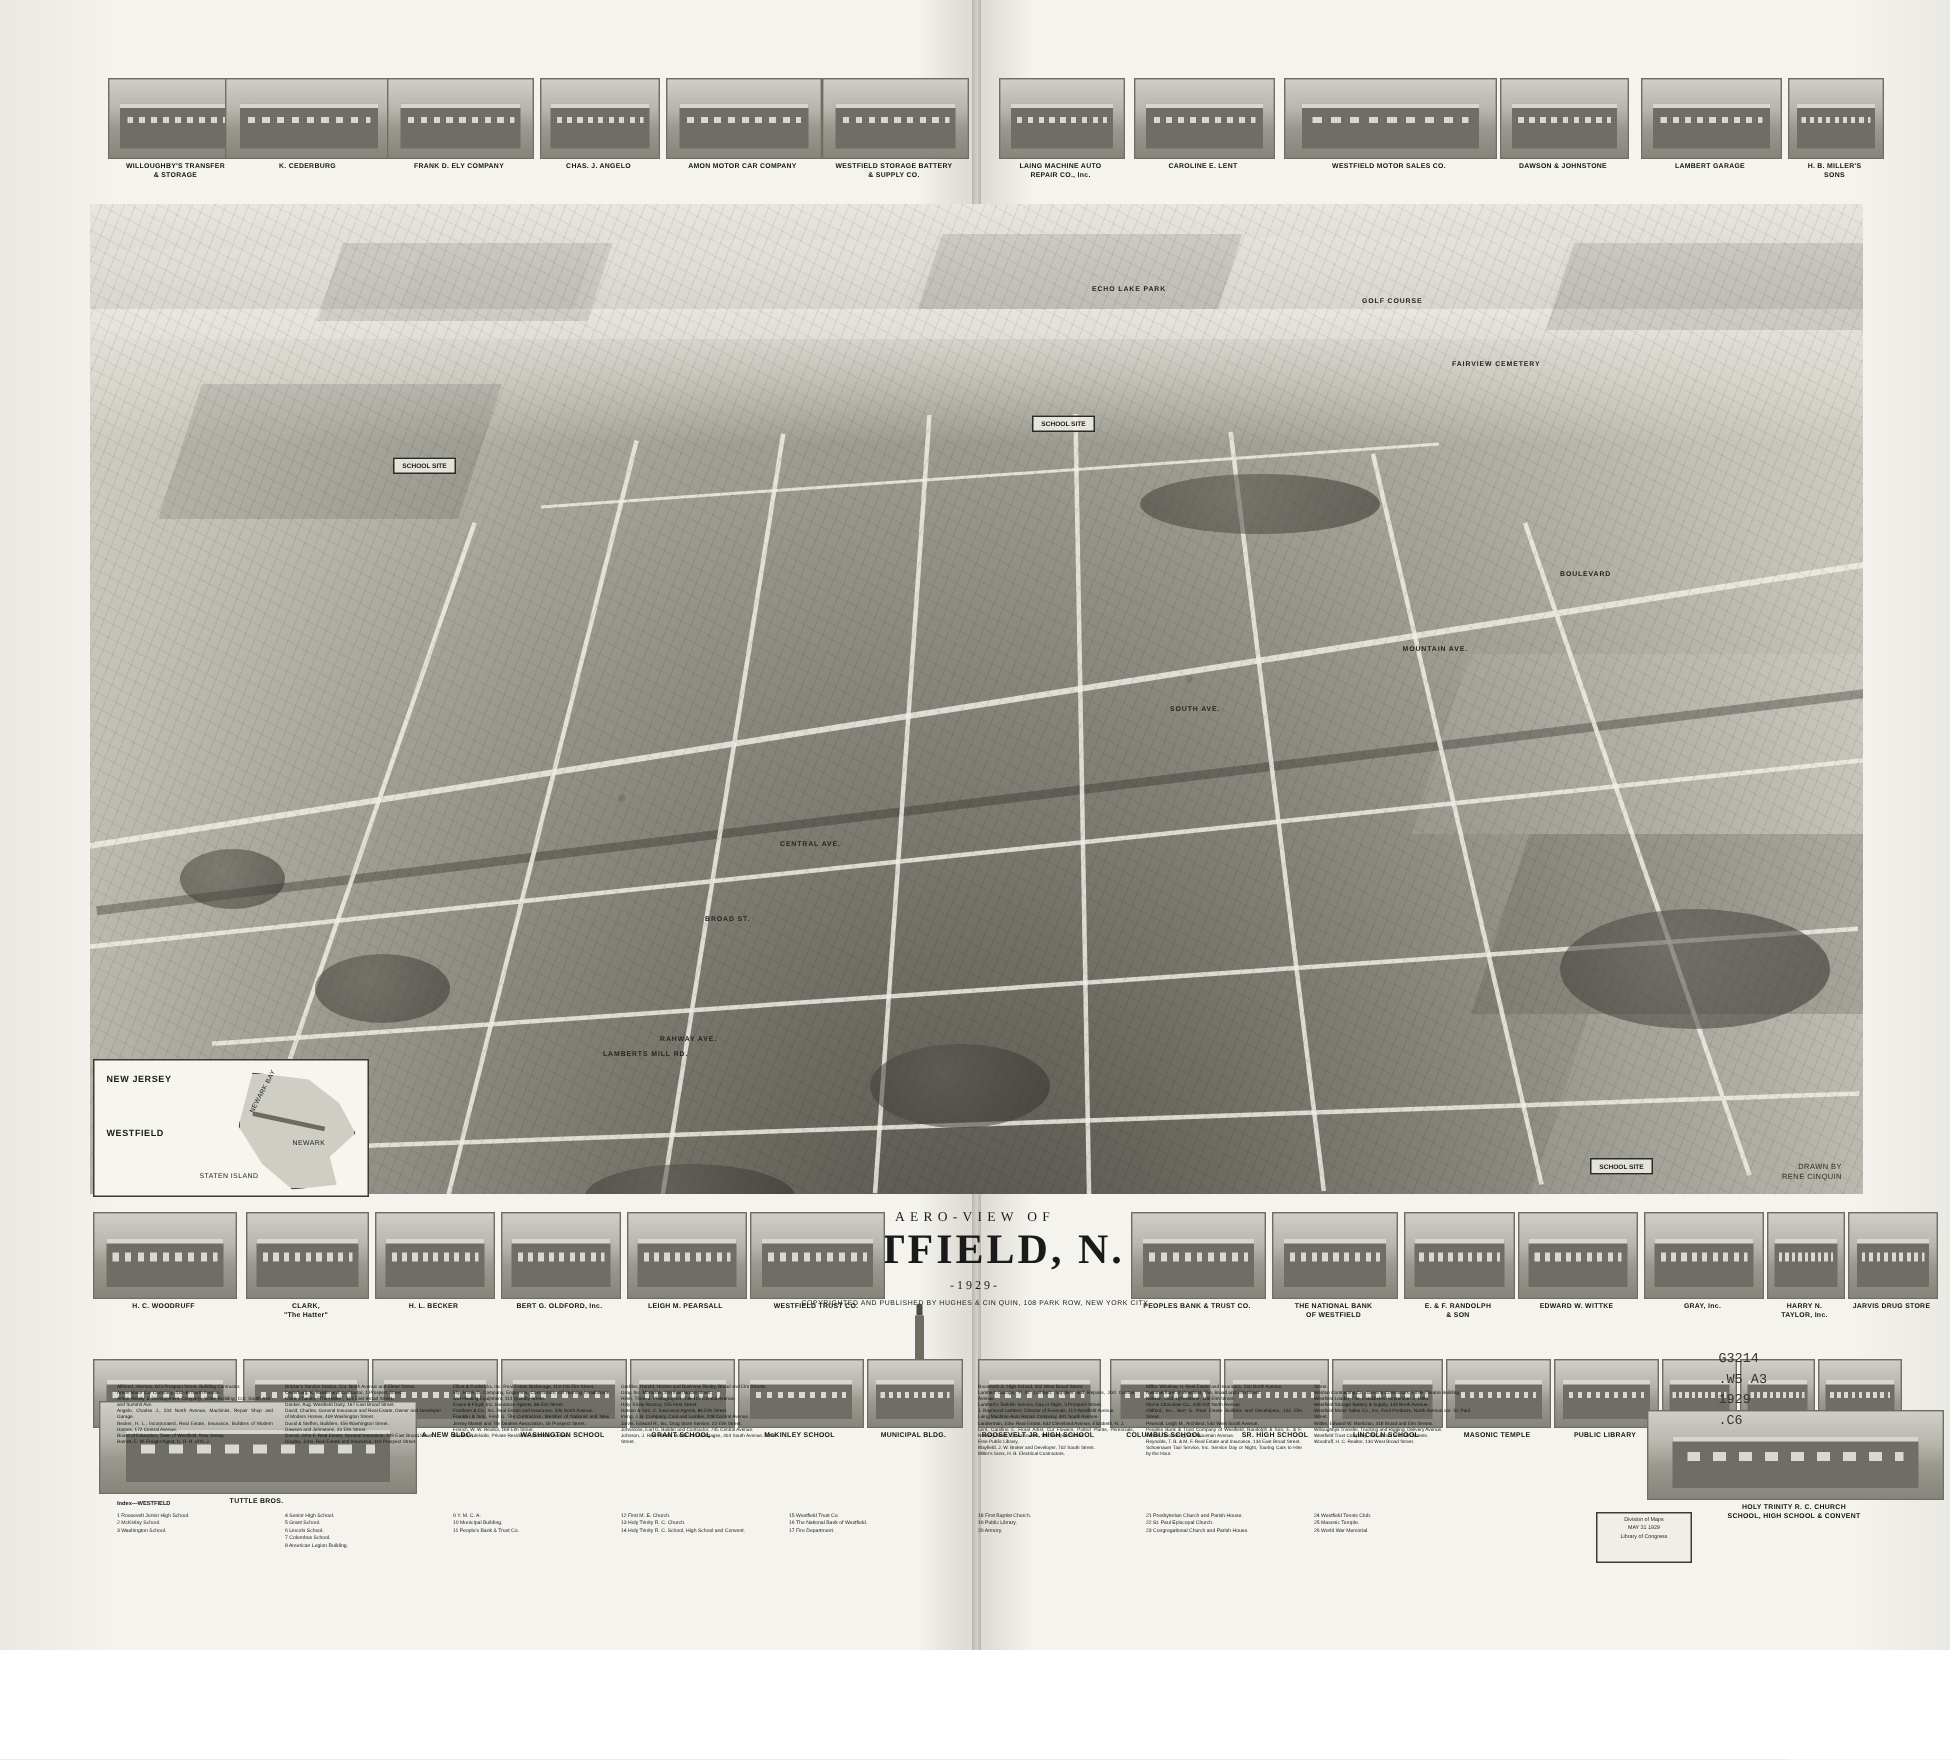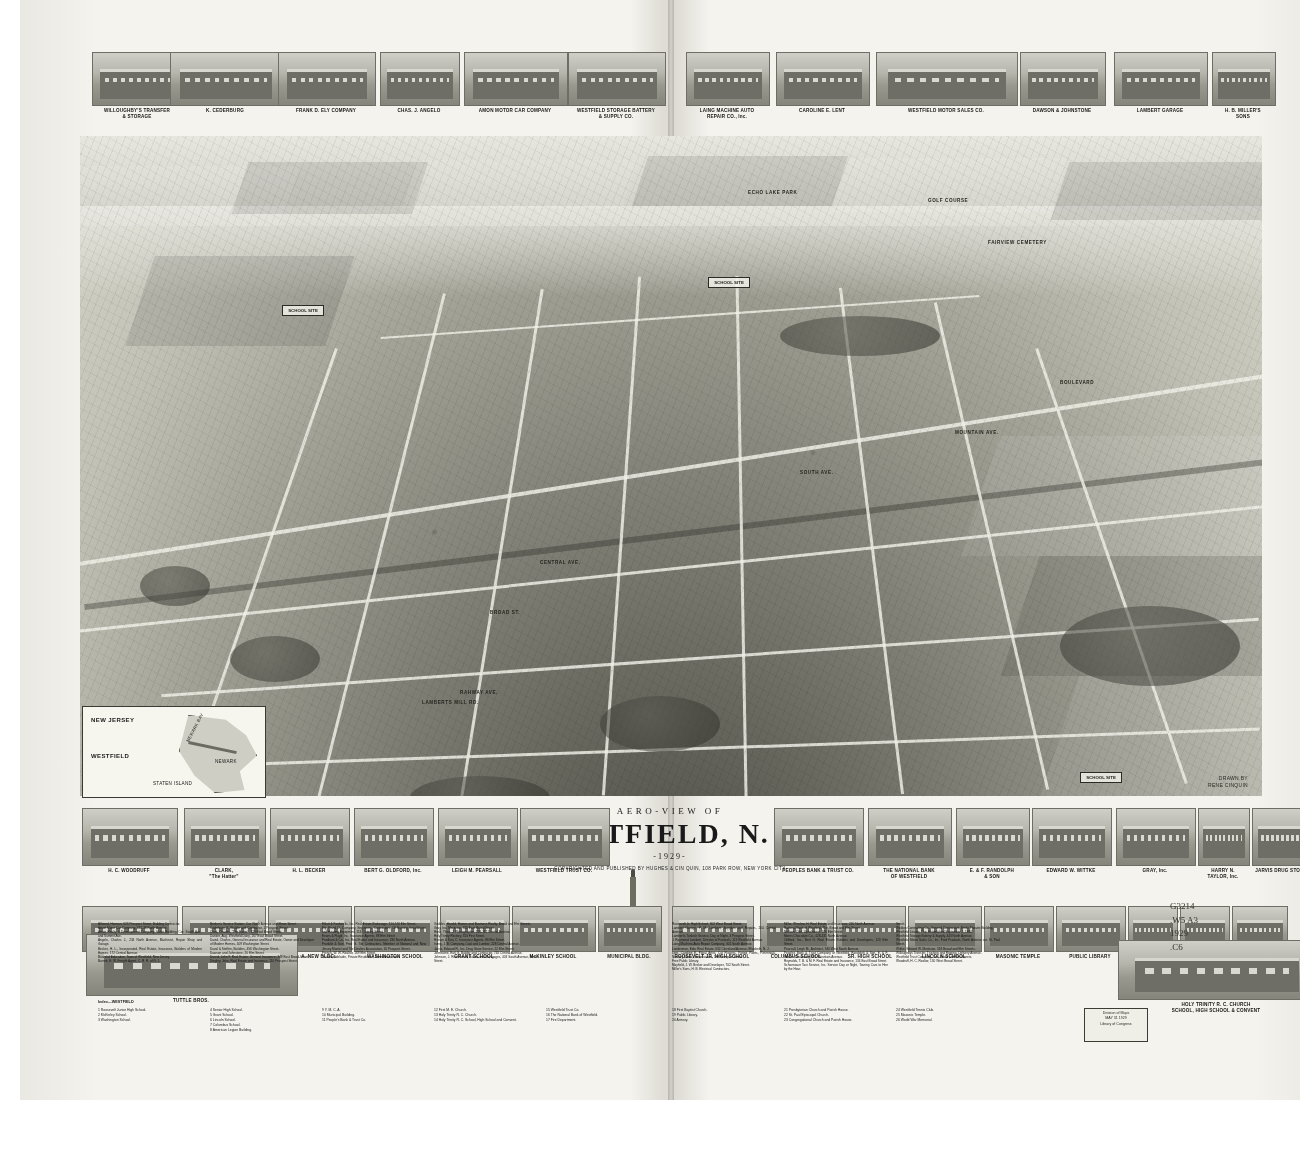--- a/index.html
+++ b/index.html
@@ -1,17 +1,17 @@
 <!DOCTYPE html>
 <html><head>
 <meta charset="utf-8">
 <style>
   html,body{margin:0;padding:0;background:#ffffff;}
   body{width:1300px;height:1173px;font-family:"Liberation Sans",sans-serif;color:#1a1a1a;overflow:hidden;}
-  .sheet{position:relative;width:1192px;height:1173px;background:#86efac;margin-left:20px;}
+  .sheet{position:relative;width:1192px;height:1173px;background:#86efac;}
   
   .paper{position:absolute;left:0;top:0;width:1300px;height:1100px;background:
      linear-gradient(90deg,#e9e8e2 0%,#f4f3ee 6%,#f4f3ee 47%,#dedcd4 49.5%,#dedcd4 50.5%,#f4f3ee 53%,#f4f3ee 95%,#e9e8e2 100%);}
   .fold{position:absolute;top:0;left:648px;width:6px;height:1100px;background:linear-gradient(90deg,rgba(0,0,0,.18),rgba(0,0,0,.05),rgba(0,0,0,.18));}
 
   
   .photostrip{position:absolute;left:0;top:40px;width:1300px;height:100px;}
   .photo{position:absolute;background:#8b8b84;border:1px solid #6e6e66;}
   .photo .ph-inner{position:absolute;inset:0;background:
      linear-gradient(180deg,#cfcec7 0%,#b7b6ad 38%,#9a998f 62%,#86857c 100%);}
@@ -69,21 +69,21 @@
   .botstrip2{position:absolute;left:0;top:900px;width:1300px;height:110px;}
 
   
   .dircol{position:absolute;font-size:3.15px;line-height:1.3;color:#111;text-align:justify;}
   .keylist{position:absolute;font-size:3.4px;line-height:1.45;}
   .keyhead{position:absolute;font-size:3.8px;font-weight:bold;}
 
   
   .stamp{position:absolute;left:1064px;top:1008px;width:62px;height:30px;border:1px solid #3c3c34;
       font-size:3.6px;text-align:center;line-height:1.5;padding-top:2px;color:#2a2a22;background:#efeee7;}
-  .pencil{position:absolute;right:14px;top:900px;font-family:Liberation Serif, serif;font-size:9px;color:#35352c;line-height:1.5;text-align:left;}
+  .pencil{position:absolute;right:14px;top:900px;font-family:Liberation Mono, monospace;font-size:9px;color:#35352c;line-height:1.5;text-align:left;}
 
   
   .footer{position:absolute;left:0;top:1100px;width:1300px;height:73px;background:#ffffff;}
 </style>
 </head>
 <body>
 
 <div class="sheet">
   <div class="paper"></div>
   <div class="fold"></div>

